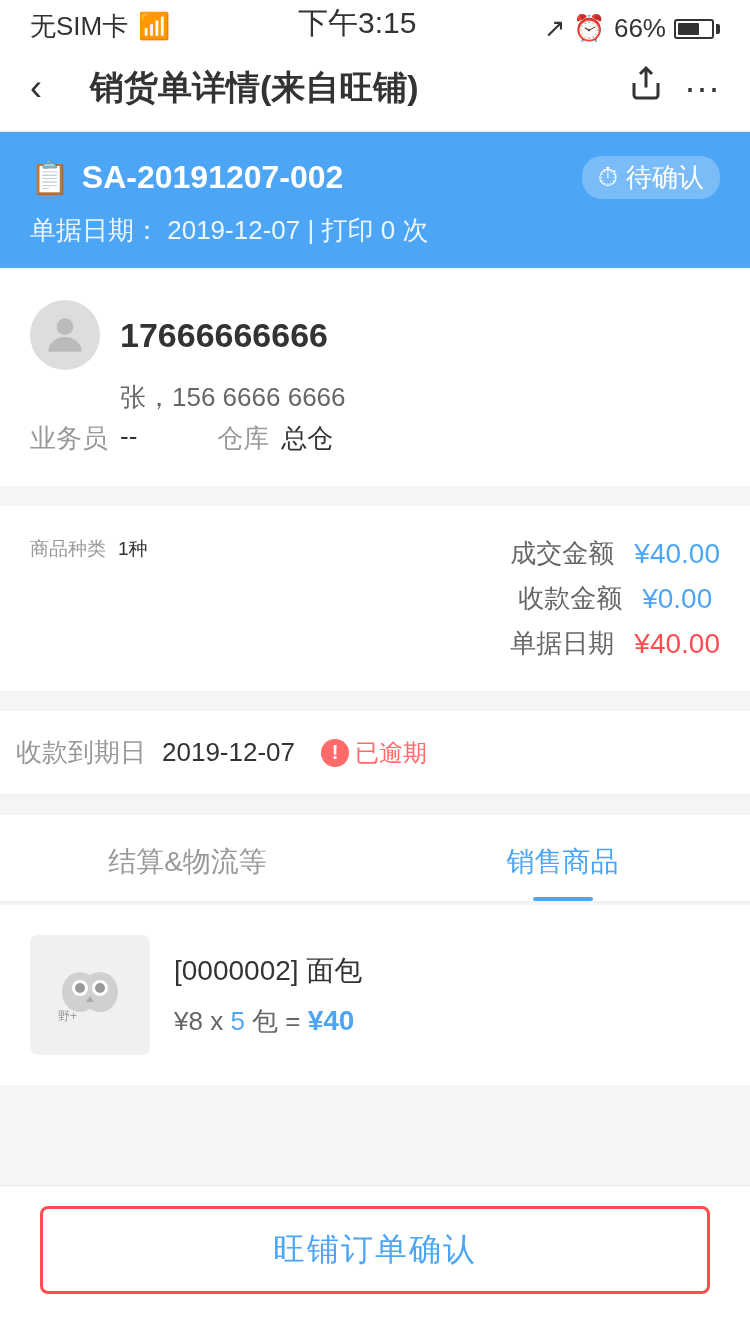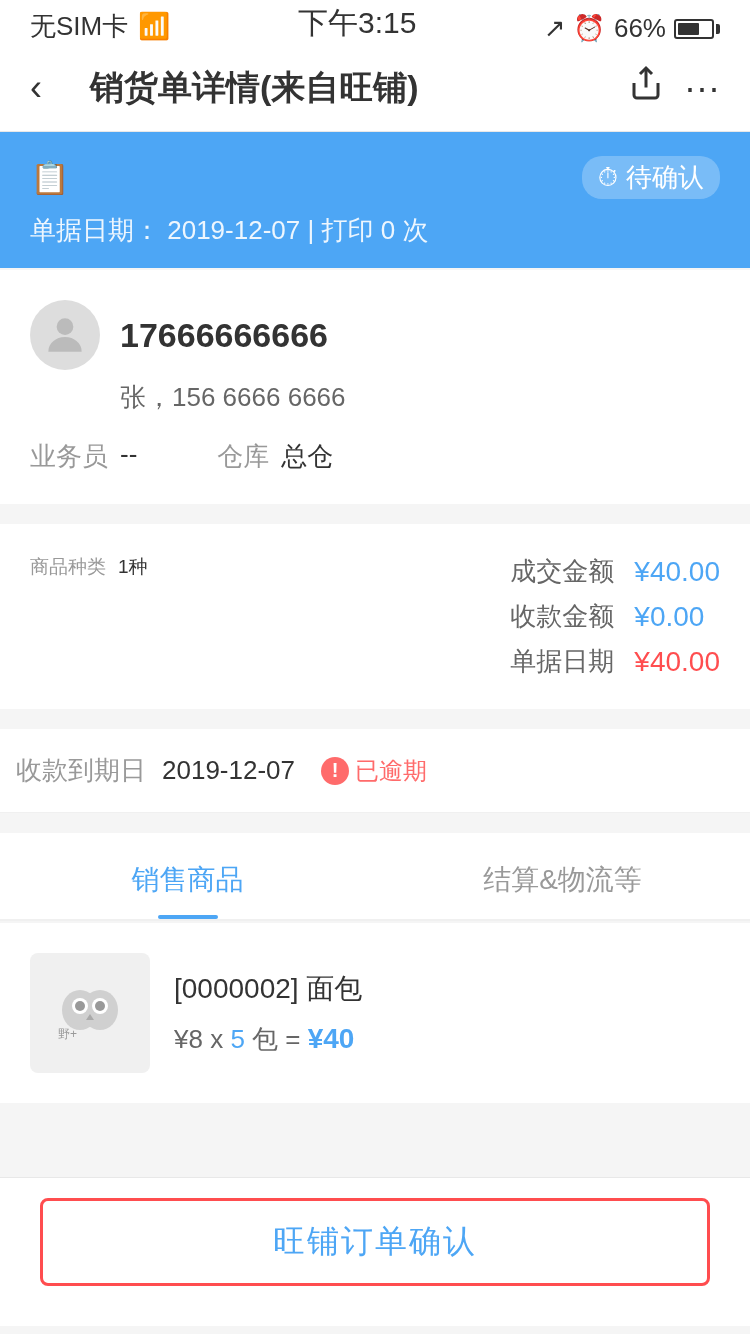--- a/index.html
+++ b/index.html
@@ -124,21 +124,21 @@
     }
     .customer-phone {
       font-size: 34px;
       font-weight: 600;
       color: #333;
     }
     .customer-sub {
       margin-left: 90px;
       font-size: 26px;
       color: #666;
-      margin-bottom: 24px;
+      margin-bottom: 6px;
     }
     .customer-info-row {
       display: flex;
       gap: 80px;
       font-size: 26px;
       color: #666;
       margin-left: 0;
     }
     .info-item { display: flex; gap: 12px; }
     .info-label { color: #999; }
@@ -164,21 +164,21 @@
       color: #333;
     }
     .amounts-list {
       display: flex;
       flex-direction: column;
       gap: 10px;
       text-align: right;
     }
     .amount-row {
       display: flex;
-      justify-content: flex-start;
+      justify-content: center;
       align-items: center;
       gap: 20px;
       font-size: 26px;
     }
     .amount-label { color: #666; }
     .amount-value-blue { color: #4da6f5; font-size: 28px; }
     .amount-value-red { color: #ff4d4f; font-size: 28px; }
 
     
     .due-date-card {
@@ -290,21 +290,21 @@
 
     
     .empty-area {
       background: #f5f5f5;
       height: 200px;
     }
 
     
     .bottom-action {
       position: fixed;
-      bottom: 8px;
+      bottom: 0;
       width: 750px;
       background: #fff;
       padding: 20px 40px 40px;
       border-top: 1px solid #e8e8e8;
     }
     .confirm-btn {
       width: 100%;
       height: 88px;
       border: 3px solid #ff4d4f;
       border-radius: 8px;
@@ -382,20 +382,21 @@
       </svg>
     </span>
     <span class="nav-action-icon">···</span>
   </div>
 </div>
 
 <div class="order-header">
   <div class="order-header-top">
     <div class="order-id">
       <span>📋</span>
+      <span>SA-20191207-002</span>
     </div>
     <div class="order-status">
       <span>⏱</span>
       <span>待确认</span>
     </div>
   </div>
   <div class="order-date-line">
     <span>单据日期：</span>
     <span>2019-12-07</span>
     <span> | 打印 </span>
@@ -451,25 +452,25 @@
 <div class="due-date-card">
   <span class="due-label">收款到期日</span>
   <span class="due-date-value">2019-12-07</span>
   <div class="overdue-badge">
     <div class="overdue-icon">!</div>
     <span>已逾期</span>
   </div>
 </div>
 
 <div class="tabs-bar">
+  <div class="tab-item">
+    <span>结算&amp;物流等</span>
+  </div>
   <div class="tab-item active">
     <span>销售商品</span>
-  </div>
-  <div class="tab-item">
-    <span>结算&amp;物流等</span>
   </div>
 </div>
 
 <div class="product-list">
   <div class="product-item">
     <div class="product-thumb">
       <div class="product-thumb-logo">
         <svg width="80" height="60" viewBox="0 0 80 60">
 
           <ellipse cx="30" cy="30" rx="18" ry="20" fill="#d0d0d0"></ellipse>

